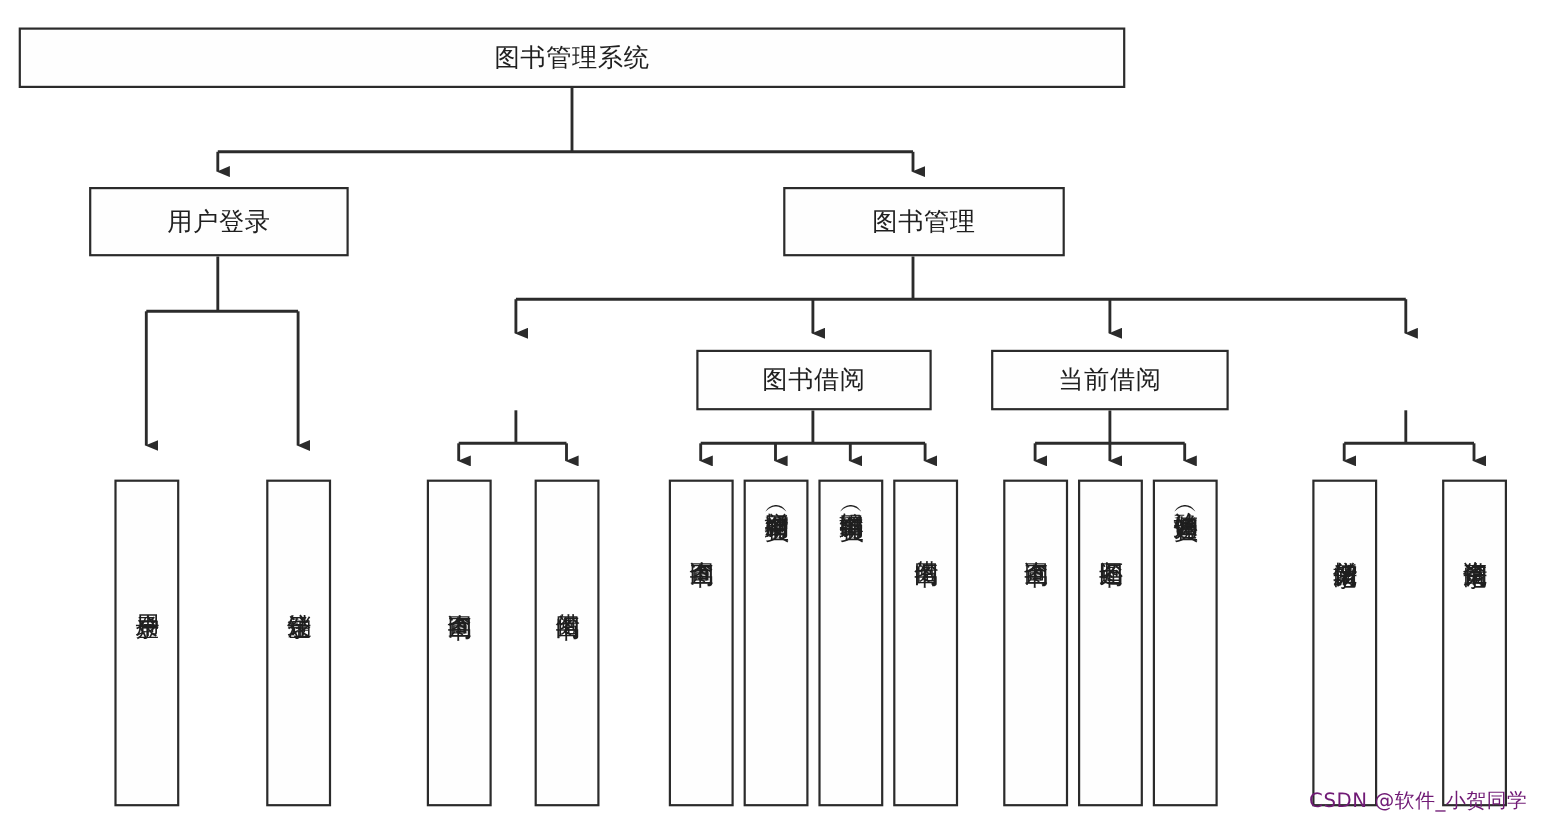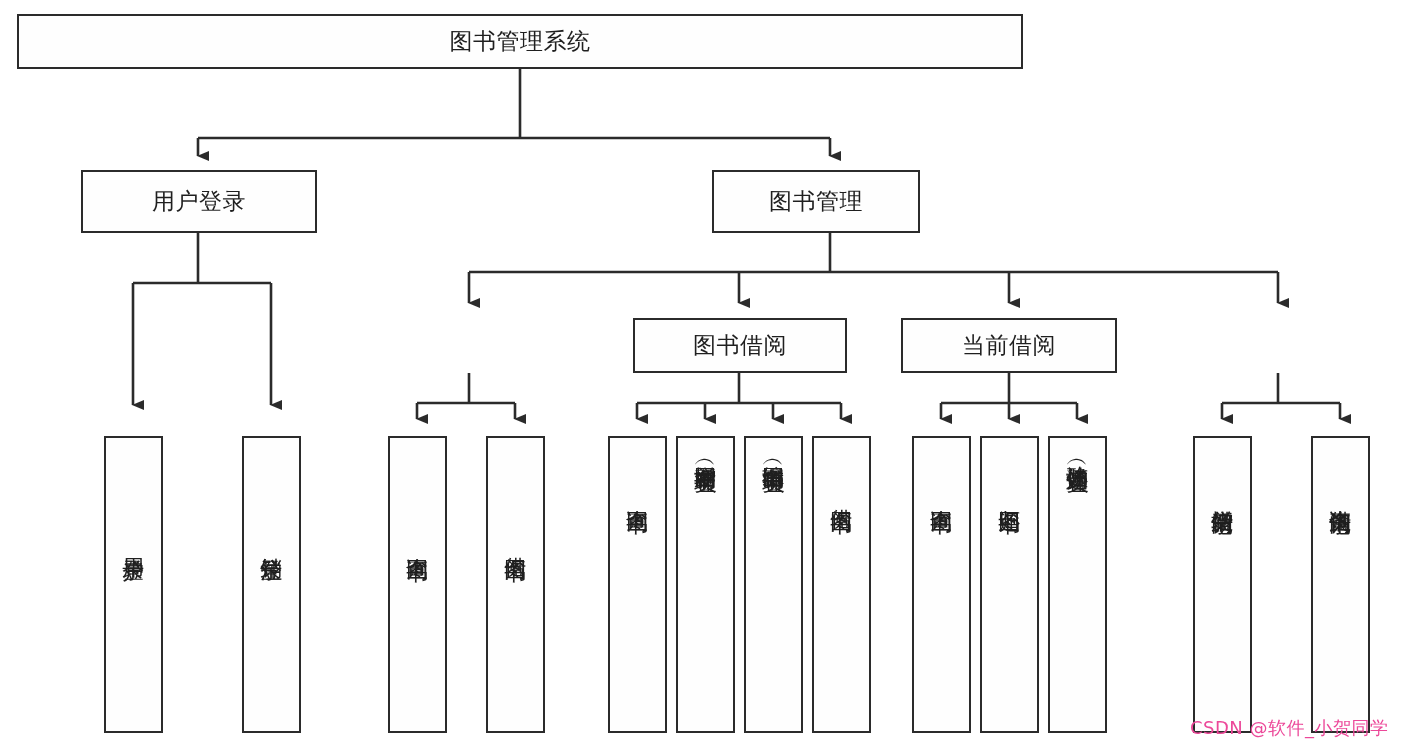--- a/index.html
+++ b/index.html
@@ -60,21 +60,21 @@
     padding-top: 4px;
   }
   .node.v.low .vlabel {
     padding-top: 48px;
   }
   .watermark {
     position: absolute;
     left: 1190px;
     top: 716px;
     font-size: 18px;
-    color: #ec4899;
+    color: #701a75;
     white-space: nowrap;
     letter-spacing: 0.5px;
   }
 </style>
 </head>
 <body>
 
 <div id="canvas">
 
   <svg id="edges" viewBox="0 0 1405 747" xmlns="http://www.w3.org/2000/svg">
@@ -120,28 +120,28 @@
       <path d="M1009,403 L1009,419" marker-end="url(#arrow)"></path>
       <path d="M1077,403 L1077,419" marker-end="url(#arrow)"></path>
 
       <path d="M1278,373 L1278,403"></path>
       <path d="M1222,403 L1340,403"></path>
       <path d="M1222,403 L1222,419" marker-end="url(#arrow)"></path>
       <path d="M1340,403 L1340,419" marker-end="url(#arrow)"></path>
     </g>
   </svg>
 
-  <div class="node h" style="left:17px; top:14px; width:1006px; height:55px;">
+  <div class="node h" style="left:17px; top:25px; width:1006px; height:55px;">
     <span>图书管理系统</span>
   </div>
 
   <div class="node h" style="left:81px; top:170px; width:236px; height:63px;">
     <span>用户登录</span>
   </div>
-  <div class="node h" style="left:712px; top:170px; width:208px; height:63px;">
+  <div class="node h" style="left:712px; top:170px; width:256px; height:63px;">
     <span>图书管理</span>
   </div>
 
   <div class="node h" style="left:633px; top:318px; width:214px; height:55px;">
     <span>图书借阅</span>
   </div>
   <div class="node h" style="left:901px; top:318px; width:216px; height:55px;">
     <span>当前借阅</span>
   </div>
 

